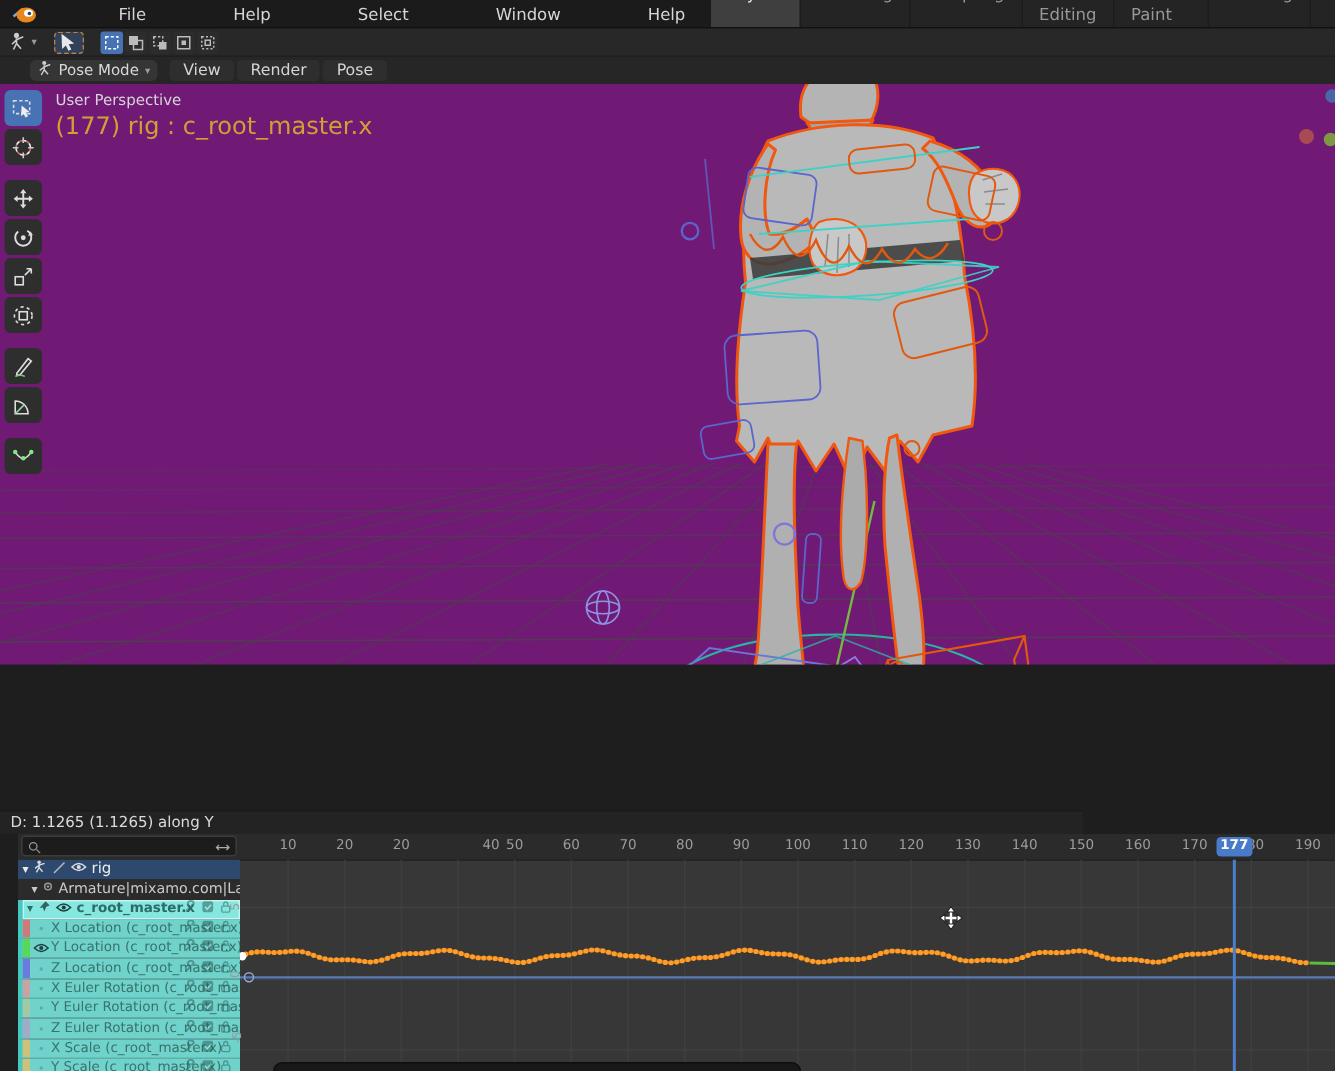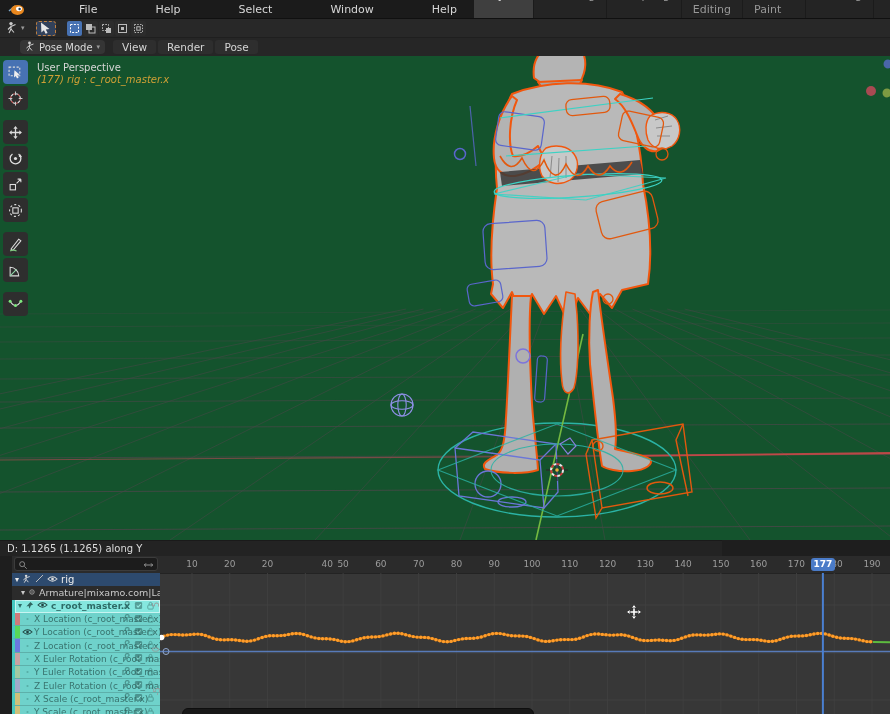--- a/index.html
+++ b/index.html
@@ -27,24 +27,24 @@
   .right-cluster{position:absolute;left:484px;top:2px;display:flex;gap:4px;align-items:center;margin-top:37px;}
   .pill{display:flex;align-items:center;gap:3px;background:#2f2f2f;border-radius:4px;height:15px;
         padding:0 5px;font-size:10px;color:#d8d8d8;}
   .caret{font-size:7px;color:#9a9a9a;margin-left:1px;}
   .hdr2{position:absolute;top:38px;left:0;width:890px;height:18px;background:#262626;
         display:flex;align-items:center;padding-left:20px;gap:8px;box-sizing:border-box;}
   .pill.mode{background:#353535;height:14px;}
   .hmenus{display:flex;gap:2px;}
   .hmenu{font-size:10.5px;color:#d5d5d5;background:#2e2e2e;border-radius:3px;padding:1px 9px;}
   
-  .viewport{position:absolute;top:56px;left:0;width:890px;height:484px;background:#14532d;overflow:hidden;}
+  .viewport{position:absolute;top:56px;left:0;width:890px;height:387px;background:#701a75;overflow:hidden;}
   #vp-svg{position:absolute;left:0;top:0;}
   .vp-label{position:absolute;left:37px;top:6px;font-size:10px;color:#d5d5d5;}
-  .vp-info{position:absolute;left:37px;top:18px;font-size:10px;color:#cfa035;font-style:italic;}
+  .vp-info{position:absolute;left:37px;top:18px;font-size:16px;color:#cfa035;}
   #toolbar{position:absolute;left:3px;top:4px;display:flex;flex-direction:column;gap:2px;}
   .tool{width:25px;height:24px;background:#2e2e2e;border-radius:4px;display:flex;align-items:center;justify-content:center;}
   .tool.active{background:#4772b3;}
   .tool svg{width:15px;height:15px;}
   .vp-footer{position:absolute;top:540px;left:0;width:722px;height:16px;background:#232323;border-top:1px solid #1a1a1a;
         font-size:10px;color:#dadada;line-height:16px;padding-left:7px;box-sizing:border-box;}
   
   .grapheditor{position:absolute;top:556px;left:12px;width:890px;height:158px;background:#373737;overflow:hidden;}
   .ruler{position:absolute;top:0;left:0;width:890px;height:17px;background:#2b2b2b;border-bottom:1px solid #232323;}
   .rtick{position:absolute;top:3px;width:24px;text-align:center;font-size:9px;color:#9c9c9c;}

